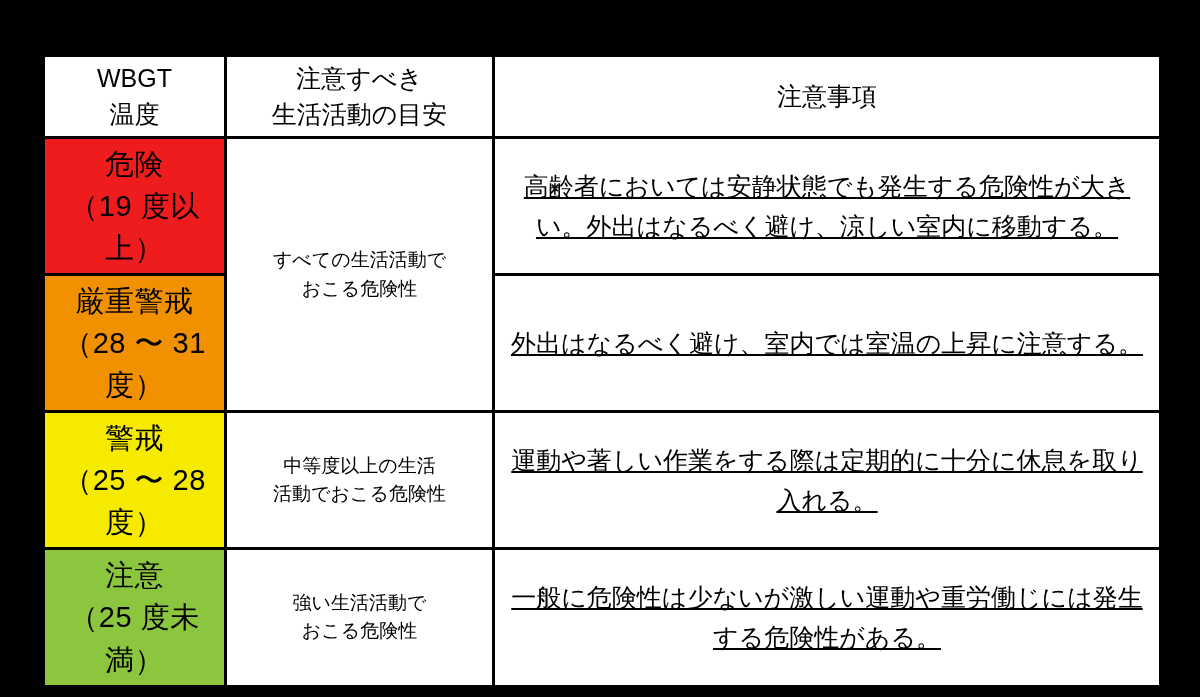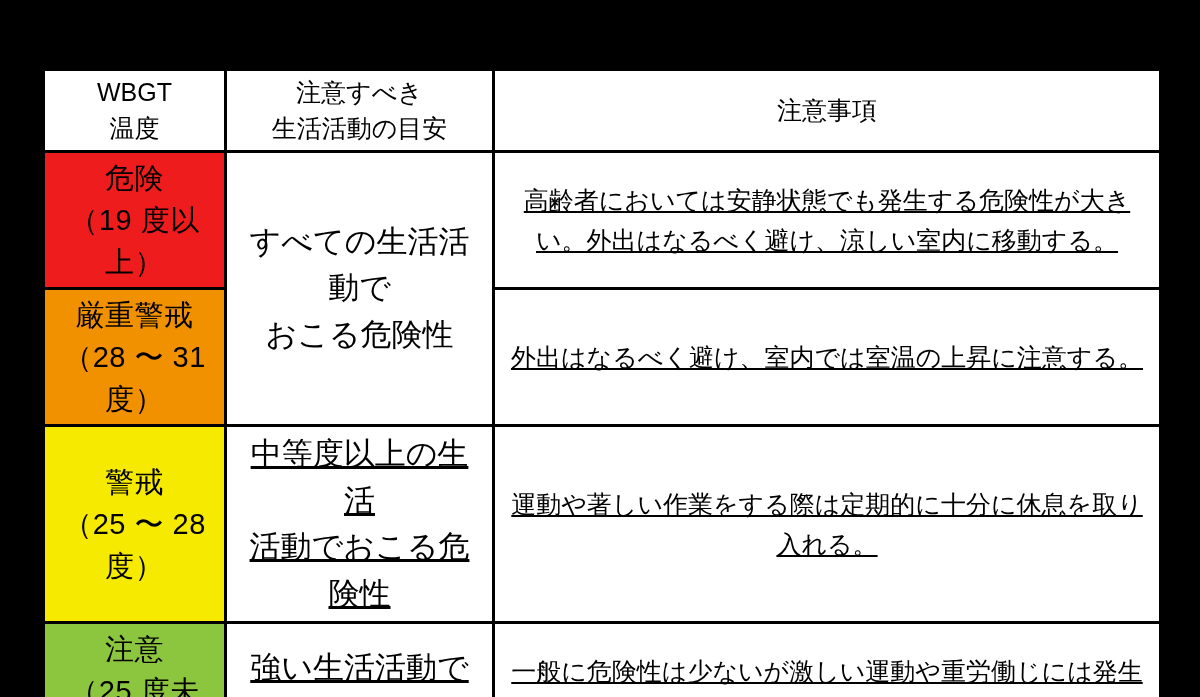--- a/index.html
+++ b/index.html
@@ -15,21 +15,21 @@
   }
   .page {
     position: relative;
     width: 1200px;
     height: 697px;
     background: #000000;
   }
   .table-wrap {
     position: absolute;
     left: 42px;
-    top: 68px;
+    top: 54px;
     width: 1117px;
     height: 583px;
     background: #ffffff;
     box-sizing: border-box;
   }
   table.wbgt {
     border-collapse: collapse;
     table-layout: fixed;
     width: 1117px;
     height: 583px;
@@ -54,32 +54,31 @@
     line-height: 1.42;
   }
   .lvl {
     font-size: 29px;
     line-height: 1.45;
     letter-spacing: 0.5px;
   }
   .lvl .lvl-name { display: block; }
   .lvl .lvl-range { display: block; }
   .activity {
-    font-size: 31px;
+    font-size: 19px;
     line-height: 1.5;
     text-align: left;
     padding-left: 18px;
     padding-right: 12px;
     margin-top: 39px;
   }
   .activity.center {
     text-align: center;
     padding-left: 10px;
     padding-right: 10px;
-    text-decoration: underline;
   }
   .note {
     font-size: 25px;
     line-height: 1.62;
     text-align: left;
     padding-left: 18px;
     padding-right: 16px;
     text-decoration: underline;
   }
   .note.single {

